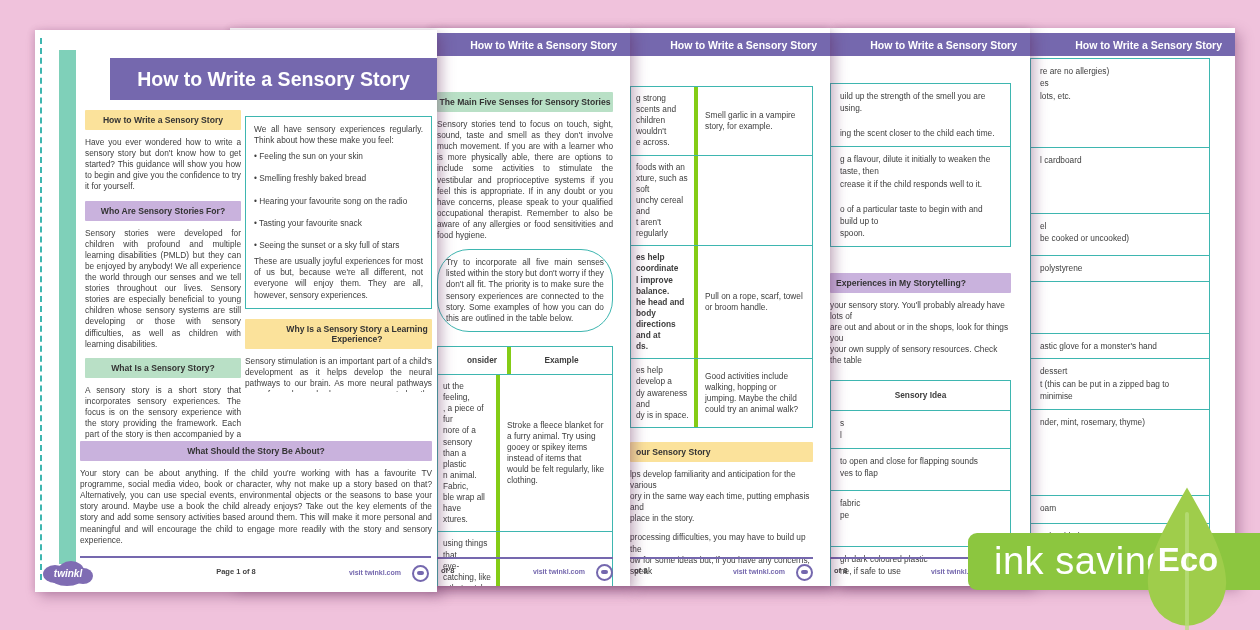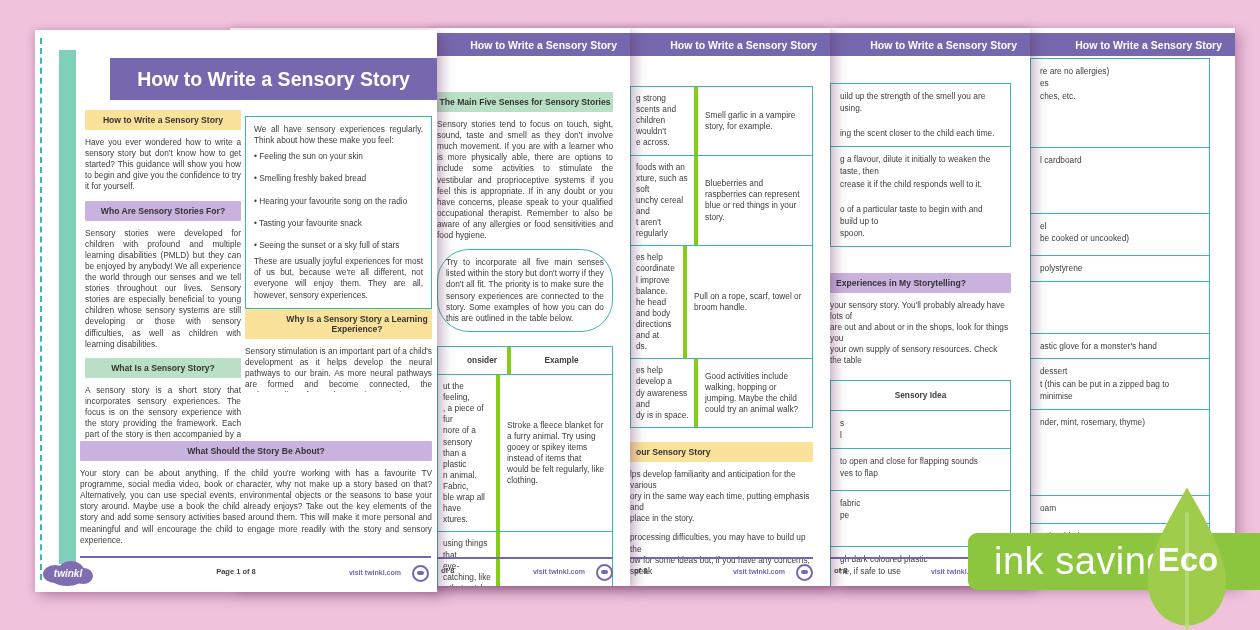--- a/index.html
+++ b/index.html
@@ -85,21 +85,21 @@
 <div class="stage">
 
   <div class="page pback" id="page5">
     <div class="pheader">
       <span>How to Write a Sensory Story</span>
     </div>
     <div class="strip" style="top:30px;">
       <div class="tbl">
         <div class="rowline prelines" style="min-height:88px;">re are no allergies)
 es
-ches, etc.</div>
+lots, etc.</div>
         <div class="rowline prelines" style="min-height:66px;">l cardboard</div>
         <div class="rowline prelines" style="min-height:42px;">el
 be cooked or uncooked)</div>
         <div class="rowline prelines" style="min-height:26px;">polystyrene</div>
         <div class="rowline prelines" style="min-height:52px;"></div>
         <div class="rowline prelines" style="min-height:24px;">astic glove for a monster's hand</div>
         <div class="rowline prelines" style="min-height:44px;">dessert
 t (this can be put in a zipped bag to minimise</div>
         <div class="rowline prelines" style="min-height:86px;">nder, mint, rosemary, thyme)</div>
         <div class="rowline prelines" style="min-height:28px;">oam</div>
@@ -159,24 +159,23 @@
           <div class="tcl prelines" style="width:67px;">g strong scents and
 children wouldn't
 e across.</div>
           <div class="tcr">Smell garlic in a vampire story, for example.</div>
         </div>
         <div class="trow">
           <div class="tcl prelines" style="width:67px;">foods with an
 xture, such as soft
 unchy cereal and
 t aren't regularly</div>
-          <div class="tcr">Blueberries and raspberries can represent blue or red things in your story.</div>
-        </div>
-        <div class="trow">
-          <div class="tcl prelines" style="width:56px;">es help coordinate
+        </div>
+        <div class="trow">
+          <div class="tcl prelines" style="width:67px;font-weight:bold;">es help coordinate
 l improve balance.
 he head and body
 directions and at
 ds.</div>
           <div class="tcr">Pull on a rope, scarf, towel or broom handle.</div>
         </div>
         <div class="trow">
           <div class="tcl prelines" style="width:67px;">es help develop a
 dy awareness and
 dy is in space.</div>
@@ -261,21 +260,21 @@
 
 • Smelling freshly baked bread
 
 • Hearing your favourite song on the radio
 
 • Tasting your favourite snack
 
 • Seeing the sunset or a sky full of stars</div>
         <div class="body justify" style="margin:0;">These are usually joyful experiences for most of us but, because we're all different, not everyone will enjoy them. They are all, however, sensory experiences.</div>
       </div>
-      <div class="sechead yellow" style="padding-left:39px;">Why Is a Sensory Story a Learning Experience?</div>
+      <div class="sechead yellow" style="margin-top:10px;padding-left:39px;">Why Is a Sensory Story a Learning Experience?</div>
       <div class="body justify">Sensory stimulation is an important part of a child's development as it helps develop the neural pathways to our brain. As more neural pathways are formed and become connected, the understanding of ourselves and our environment increases.</div>
       <div class="body justify">For example, developing the visual and tactile senses will help develop visual-motor coordination (the interaction of information from the eyes with body movements during an activity). This enables us to do things like brush our teeth, get dressed, write, ride a bike and catch a ball.</div>
     </div>
 
     <div class="botsec">
       <div class="sechead lav">What Should the Story Be About?</div>
       <div class="body justify">Your story can be about anything. If the child you're working with has a favourite TV programme, social media video, book or character, why not make up a story based on that? Alternatively, you can use special events, environmental objects or the seasons to base your story around.  Maybe use a book the child already enjoys? Take out the key elements of the story and add some sensory activities based around them. This will make it more personal and meaningful and will encourage the child to engage more readily with the story and sensory experience.</div>
 
     </div>
 

